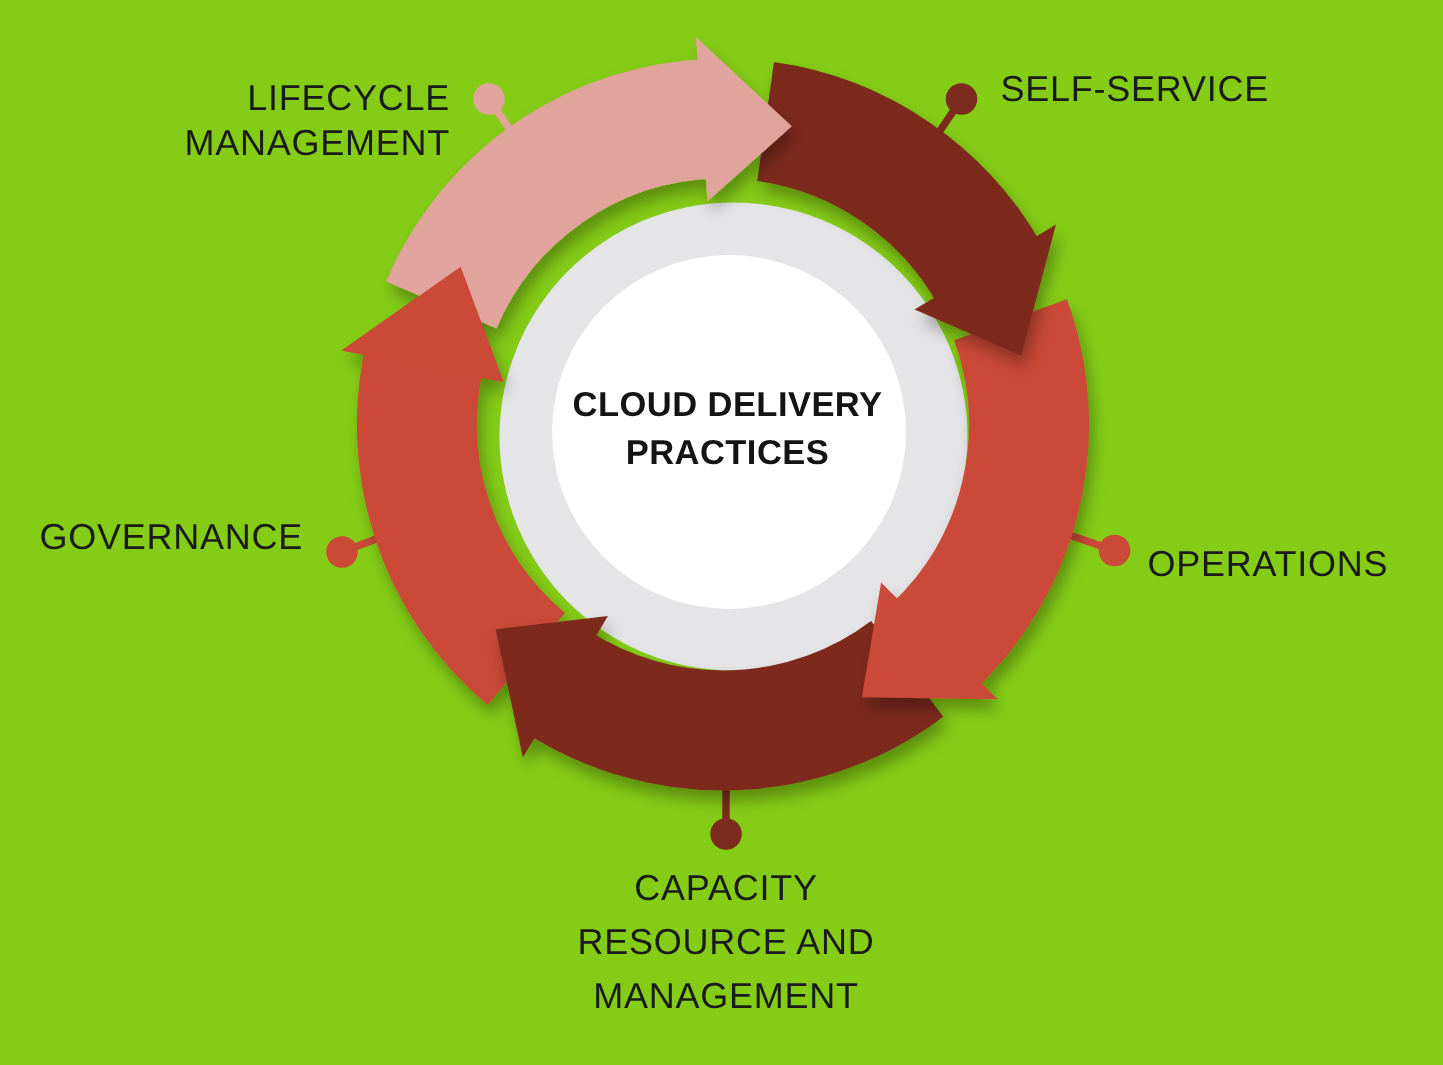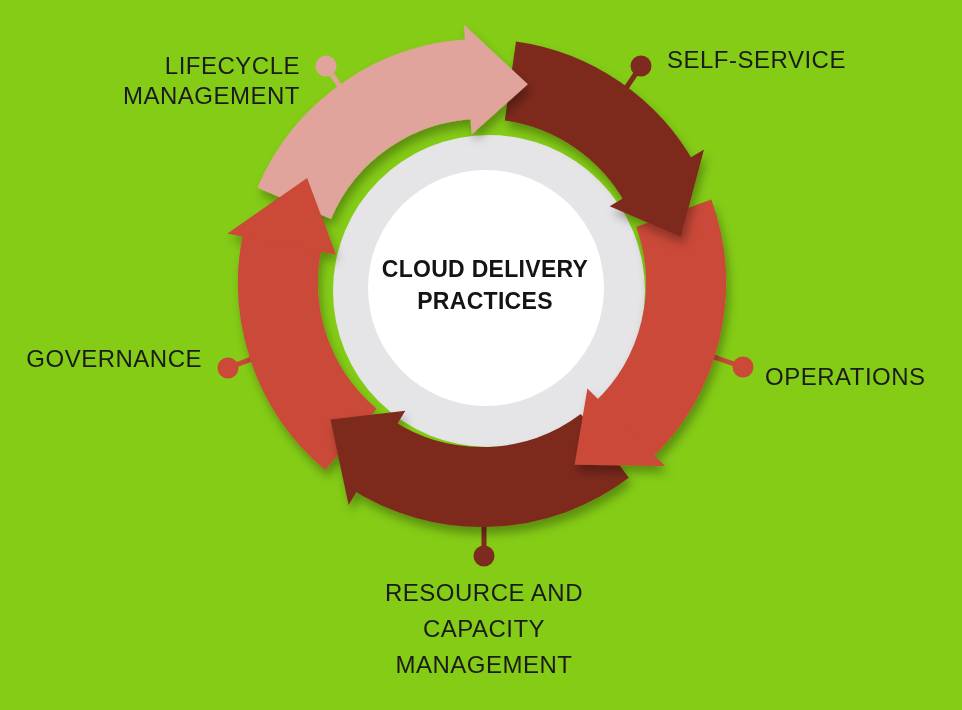--- a/index.html
+++ b/index.html
@@ -133,22 +133,22 @@
 
   <div class="lbl" id="lbl-operations">
     <div>OPERATIONS</div>
   </div>
 
   <div class="lbl" id="lbl-governance">
     <div>GOVERNANCE</div>
   </div>
 
   <div class="lbl" id="lbl-resource">
+    <div>CAPACITY</div>
     <div>RESOURCE AND</div>
-    <div>CAPACITY</div>
     <div>MANAGEMENT</div>
   </div>
 
   <div class="center-label">
     <div>CLOUD DELIVERY</div>
     <div>PRACTICES</div>
   </div>
 </div>
 
 </body></html>

